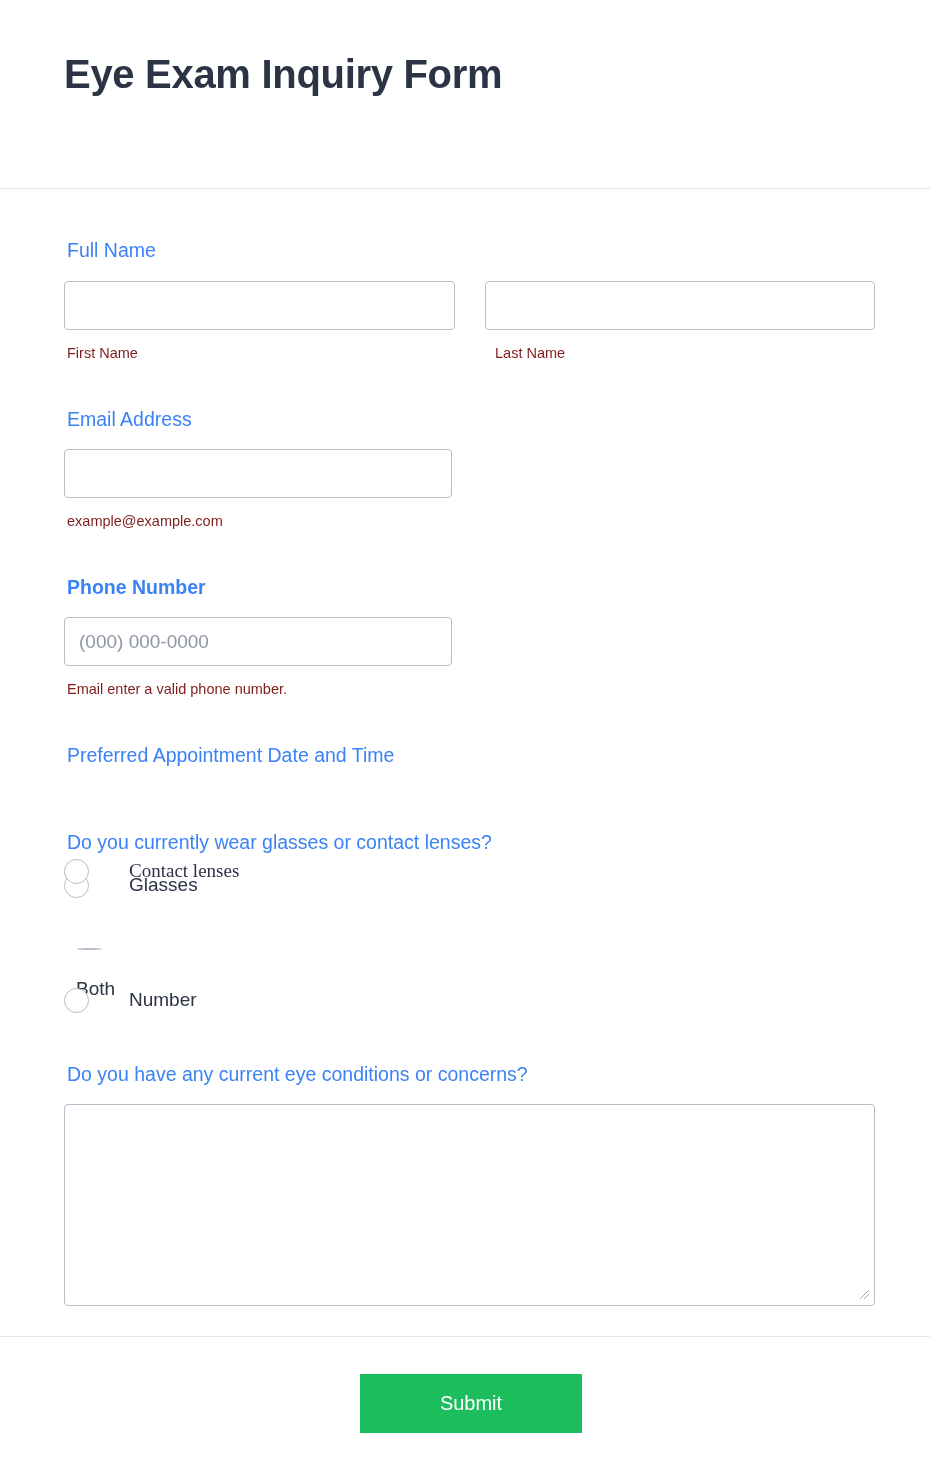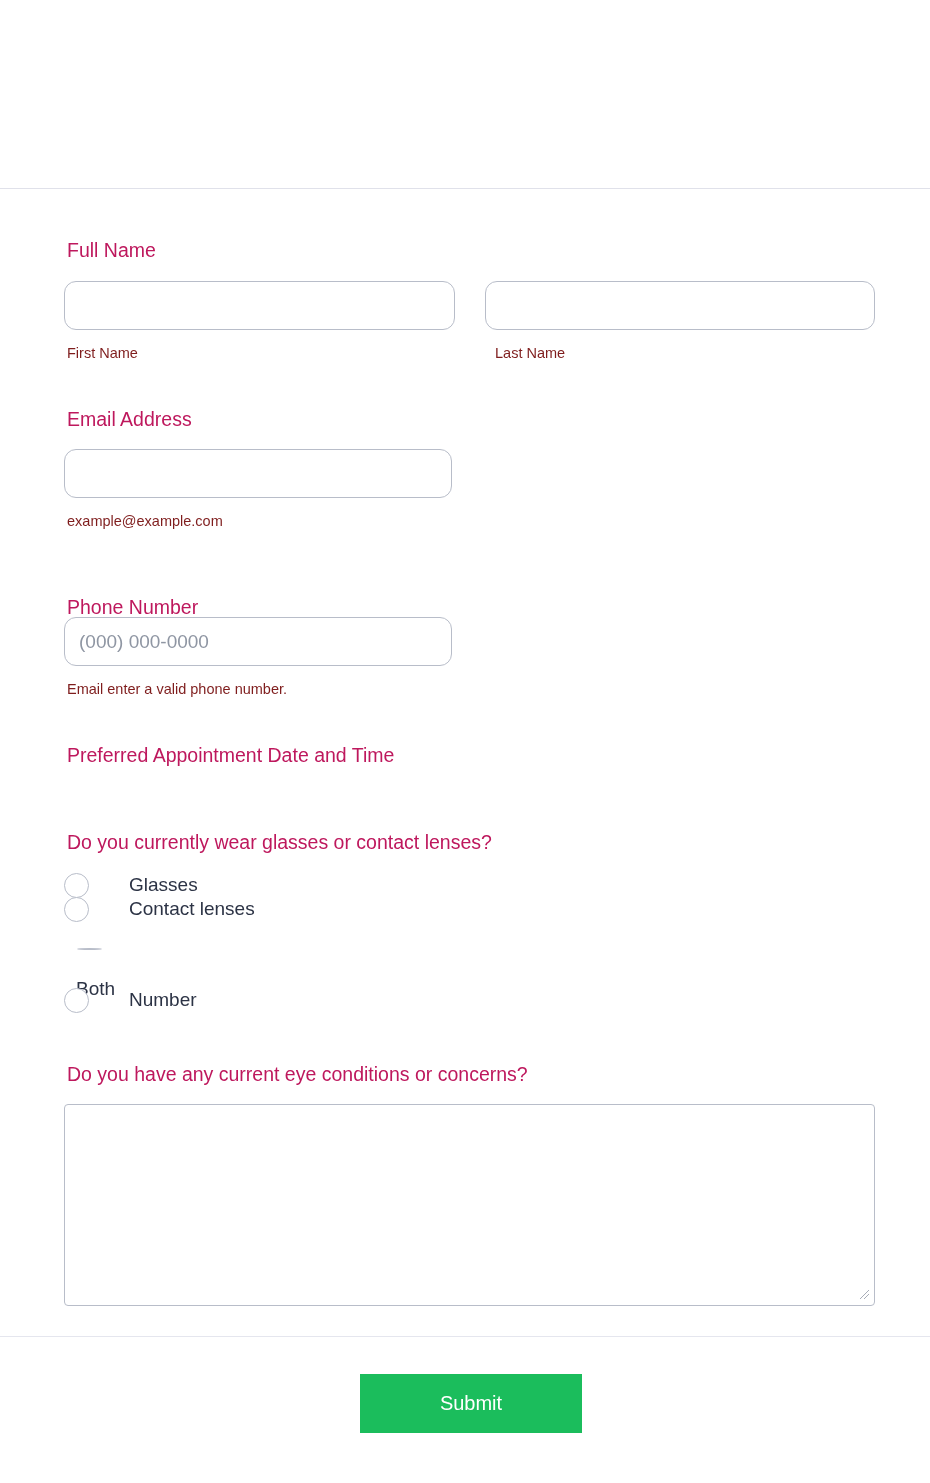--- a/index.html
+++ b/index.html
@@ -3,64 +3,65 @@
   <meta charset="utf-8">
   <style>
     * { box-sizing: border-box; margin: 0; padding: 0; }
     html, body { width: 930px; height: 1483px; background: #ffffff; overflow: hidden; }
     body { font-family: "Liberation Sans", "DejaVu Sans", sans-serif; color: #2c3345; position: relative; }
 
     .header { position: absolute; left: 0; top: 0; width: 930px; height: 189px; border-bottom: 1px solid #e0e1ea; }
     .form-title { position: absolute; left: 64px; top: 52px; font-size: 40px; font-weight: 700; color: #2c3345; letter-spacing: -0.3px; }
     .form-subtitle { position: absolute; left: 64px; top: 110px; font-size: 19.5px; color: #2c3345; }
 
-    .label { position: absolute; left: 67px; font-size: 19.5px; color: #be185d; }
+    .label { position: absolute; left: 67px; font-size: 19.5px; color: #3b82f6; }
     .sublabel { position: absolute; font-size: 14.5px; color: #7f1d1d; }
 
-    .input { position: absolute; height: 49px; border: 1px solid #b8bdc9; border-radius: 12px; background: #ffffff; font-family: "Liberation Sans", sans-serif; font-size: 19px; padding: 0 14px; color: #2c3345; outline: none; }
+    .input { position: absolute; height: 49px; border: 1px solid #b8bdc9; border-radius: 4px; background: #ffffff; font-family: "Liberation Sans", sans-serif; font-size: 19px; padding: 0 14px; color: #2c3345; outline: none; }
     .input::placeholder { color: #8f96a3; }
 
     .radio-row { position: absolute; left: 64px; height: 26px; display: flex; align-items: center; gap: 28px; }
     .radio-circle { width: 25px; height: 25px; border: 1px solid #b8bdc9; border-radius: 50%; background: #fff; }
     .radio-label { margin-left: 12px; font-size: 19px; color: #2c3345; }
 
     .textarea { position: absolute; left: 64px; top: 1104px; width: 811px; height: 202px; border: 1px solid #b8bdc9; border-radius: 4px; background: #fff; resize: none; outline: none; font-family: "Liberation Sans", sans-serif; font-size: 16px; padding: 10px 14px; }
     .resize-grip { position: absolute; left: 858px; top: 1288px; width: 12px; height: 12px; }
 
     .footer-divider { position: absolute; left: 0; top: 1336px; width: 930px; height: 1px; background: #e5e6ee; }
     .submit-btn { position: absolute; left: 360px; top: 1374px; width: 222px; height: 59px; background: #1bbd5c; color: #ffffff; border: none; border-radius: 0; font-family: "Liberation Sans", sans-serif; font-size: 20px; cursor: pointer; }
   </style>
 </head>
 <body>
 
 <div class="header">
+  <h1 class="form-title">Eye Exam Inquiry Form</h1>
 </div>
 
 <div class="label" style="top:239px;">Full Name</div>
 <input class="input" type="text" style="left: 64px; top: 281px; width: 391px;" value="">
 <input class="input" type="text" style="left: 485px; top: 281px; width: 390px;" value="">
 <div class="sublabel" style="left:67px; top:345px;">First Name</div>
 <div class="sublabel" style="left:487px; top:345px;margin-left:8px;">Last Name</div>
 
 <div class="label" style="top:408px;">Email Address</div>
 <input class="input" type="email" style="left: 64px; top: 449px; width: 388px;" value="">
 <div class="sublabel" style="left:67px; top:513px;">example@example.com</div>
 
-<div class="label" style="top:596px;">Phone Number</div>
+<div class="label" style="top:576px;font-weight:bold;">Phone Number</div>
 <input class="input" type="tel" style="left: 64px; top: 617px; width: 388px;" placeholder="(000) 000-0000">
 <div class="sublabel" style="left:67px; top:681px;">Email enter a valid phone number.</div>
 
 <div class="label" style="top:744px;">Preferred Appointment Date and Time</div>
 
 <div class="label" style="top:831px;">Do you currently wear glasses or contact lenses?</div>
 <div class="radio-row" style="top:872px;">
   <span class="radio-circle"></span>
   <span class="radio-label">Glasses</span>
 </div>
-<div class="radio-row" style="top:896px;">
+<div class="radio-row" style="top:858px;font-family:Liberation Serif, serif;">
   <span class="radio-circle"></span>
   <span class="radio-label">Contact lenses</span>
 </div>
 <div class="radio-row" style="top:948px;flex-direction:column;">
   <span class="radio-circle"></span>
   <span class="radio-label">Both</span>
 </div>
 <div class="radio-row" style="top:987px;">
   <span class="radio-circle"></span>
   <span class="radio-label">Number</span>

